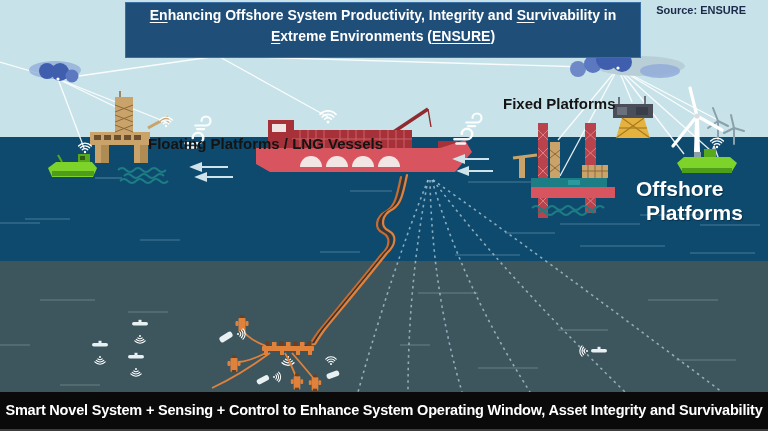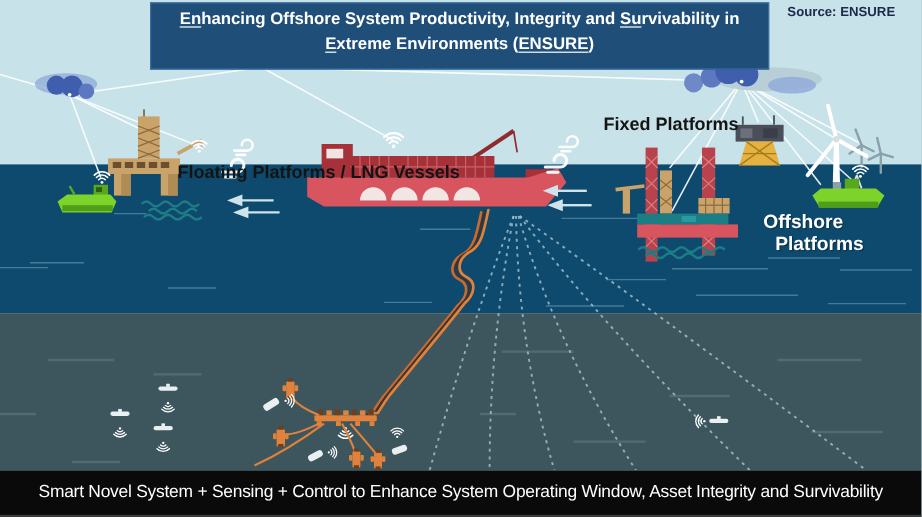--- a/index.html
+++ b/index.html
@@ -21,27 +21,27 @@
     text-align:center;padding:2px 14px 0 14px;z-index:5;
   }
   .title-banner .u{text-decoration:underline;text-underline-offset:2px;}
   .source-label{
     position:absolute;right:22px;top:4px;font-size:11px;font-weight:bold;
     color:var(--source-color);z-index:5;
   }
   .label{position:absolute;font-weight:bold;z-index:4;white-space:nowrap;}
   .label-floating{left:148px;top:88px;font-size:15px;color:var(--label-dark);margin-top:47px;}
   .label-fixed{left:503px;top:95px;font-size:15px;color:var(--label-dark);}
-  .label-renewables{left:636px;top:177px;font-size:16px;color:#fff;line-height:1.12;
+  .label-renewables{left:636px;top:177px;font-size:21px;color:#fff;line-height:1.12;
     text-shadow:1px 1px 1px rgba(0,0,0,.35);}
   .label-renewables .line2{margin-left:10px;}
   .footer-banner{
     position:absolute;left:0;bottom:0;width:768px;height:39px;
     background:var(--footer-bg);border-bottom:2px solid #3c3c3c;
-    color:#fff;font-weight:normal;font-size:14.5px;letter-spacing:-0.2px;
+    color:#fff;font-weight:bold;font-size:14.5px;letter-spacing:-0.2px;
     text-align:center;line-height:37px;z-index:6;
   }
   
   .sky-r{fill:var(--sky)} .ocean-r{fill:var(--ocean)} .seabed-r{fill:var(--seabed)}
   .net{stroke:var(--line-white);stroke-width:1.3;opacity:.9}
   .streak{stroke:rgba(173,216,230,.35);stroke-width:1.2}
   .bstreak{stroke:rgba(255,255,255,.12);stroke-width:2}
   .tealwave{stroke:var(--deck-teal);stroke-width:2;fill:none}
   .arrow{stroke:#cfe3ea;stroke-width:2;fill:#cfe3ea}
   .tan{fill:var(--platform-tan)} .green{fill:var(--vessel-green)}

